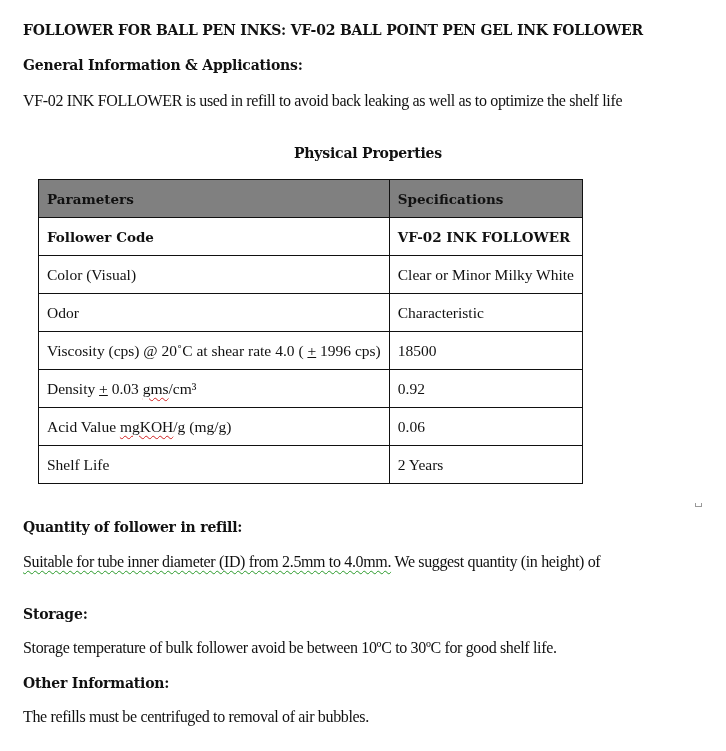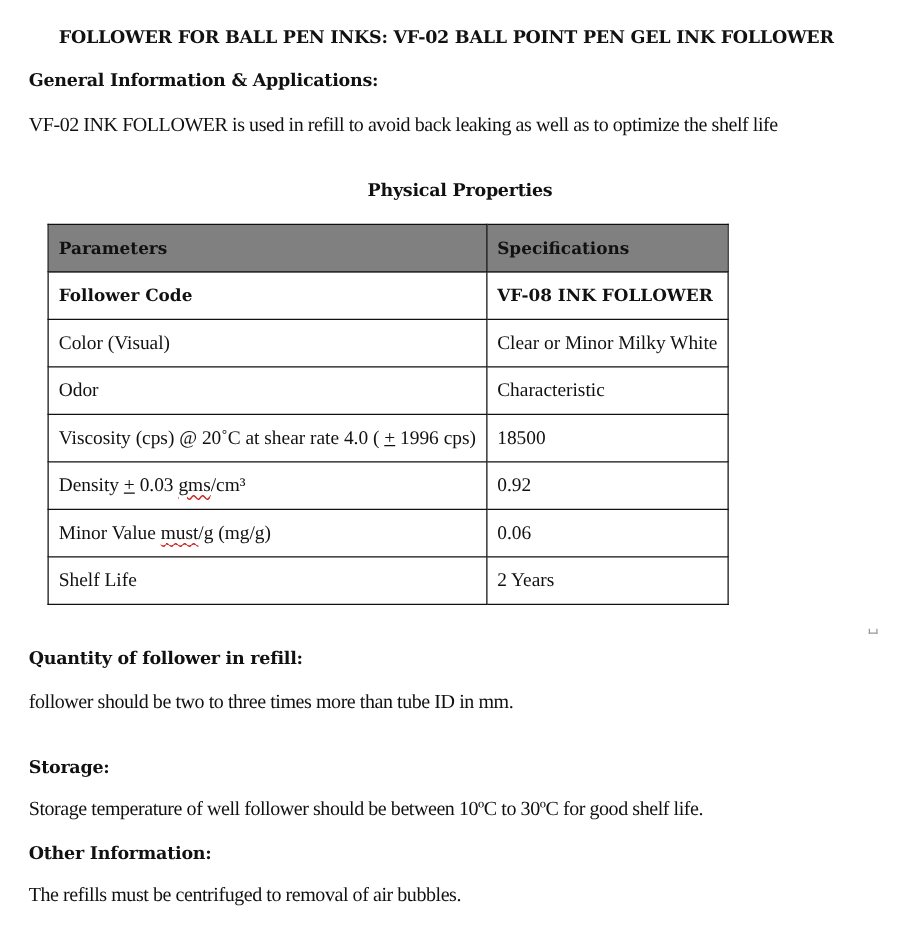--- a/index.html
+++ b/index.html
@@ -28,74 +28,74 @@
     background: #808080; font-family: "DejaVu Serif", serif; font-size: 13.5px; font-weight: bold;
   }
   table.props td.c1 { width: 393px; }
   table.props tr.bold td { font-family: "DejaVu Serif", serif; font-size: 13.5px; font-weight: bold; margin-top: 33px; }
   .para-mark { position: absolute; left: 695px; top: 503px; width: 5px; height: 3px;
     border-left: 1px solid #999; border-right: 1px solid #999; border-bottom: 1px solid #999; }
 </style>
 </head>
 <body>
 
-<div class="abs h-bold" style="left:23px; top:22px;margin-left:24px;">FOLLOWER FOR BALL PEN INKS: VF-02 BALL POINT PEN GEL INK FOLLOWER</div>
+<div class="abs h-bold" style="left:23px; top:22px;">FOLLOWER FOR BALL PEN INKS: VF-02 BALL POINT PEN GEL INK FOLLOWER</div>
 
 <div class="abs h-bold" style="left:23px; top:57px;">General Information &amp; Applications:</div>
 
 <div class="abs para" style="left:23px; top:92px; white-space:nowrap;">
   <div>VF-02 INK FOLLOWER is used in refill to avoid back leaking as well as to optimize the shelf life</div>
 </div>
 
 <div class="abs h-bold" style="left:0; width:736px; text-align:center; top:145px;">Physical Properties</div>
 
 <table class="props">
   <tbody>
       <tr>
     <th class="c1">Parameters</th>
     <th>Specifications</th>
   </tr>
   <tr class="bold">
     <td class="c1">Follower Code</td>
-    <td>VF-08 INK FOLLOWER</td>
+    <td>VF-02 INK FOLLOWER</td>
   </tr>
   <tr>
     <td class="c1">Color (Visual)</td>
     <td>Clear or Minor Milky White</td>
   </tr>
   <tr>
     <td class="c1">Odor</td>
     <td>Characteristic</td>
   </tr>
   <tr>
     <td class="c1"><span>Viscosity (cps) @ 20˚C  at shear rate 4.0  ( </span><span class="underline">+</span><span> 1996 cps)</span></td>
     <td>18500</td>
   </tr>
   <tr>
     <td class="c1"><span>Density </span><span class="underline">+</span><span> 0.03 </span><span class="squiggle-red">gms</span><span>/cm³</span></td>
     <td>0.92</td>
   </tr>
   <tr>
-    <td class="c1"><span>Minor Value </span><span class="squiggle-red">must</span><span>/g   (mg/g)</span></td>
+    <td class="c1"><span>Acid Value </span><span class="squiggle-red">mgKOH</span><span>/g   (mg/g)</span></td>
     <td>0.06</td>
   </tr>
   <tr>
     <td class="c1">Shelf Life</td>
     <td>2 Years</td>
   </tr>
 </tbody>
   </table>
 
 <div class="para-mark"></div>
 
 <div class="abs h-bold" style="left:23px; top:519px;">Quantity of follower in refill:</div>
 
 <div class="abs para" style="left:23px; top:553px; white-space:nowrap;">
-  <div>follower should be two to three times more than tube ID in mm.</div>
+  <div><span class="squiggle-green">Suitable for tube inner diameter (ID) from 2.5mm to 4.0mm.</span><span> We suggest quantity (in height) of</span></div>
 </div>
 
 <div class="abs h-bold" style="left:23px; top:606px;">Storage:</div>
 
-<div class="abs para" style="left:23px; top:639px; white-space:nowrap;">Storage temperature of well follower should be between 10ºC to 30ºC for good shelf life.</div>
+<div class="abs para" style="left:23px; top:639px; white-space:nowrap;">Storage temperature of bulk follower avoid be between 10ºC to 30ºC for good shelf life.</div>
 
 <div class="abs h-bold" style="left:23px; top:675px;">Other Information:</div>
 
 <div class="abs para" style="left:23px; top:708px; white-space:nowrap;">The refills must be centrifuged to removal of air bubbles.</div>
 
 </body></html>

